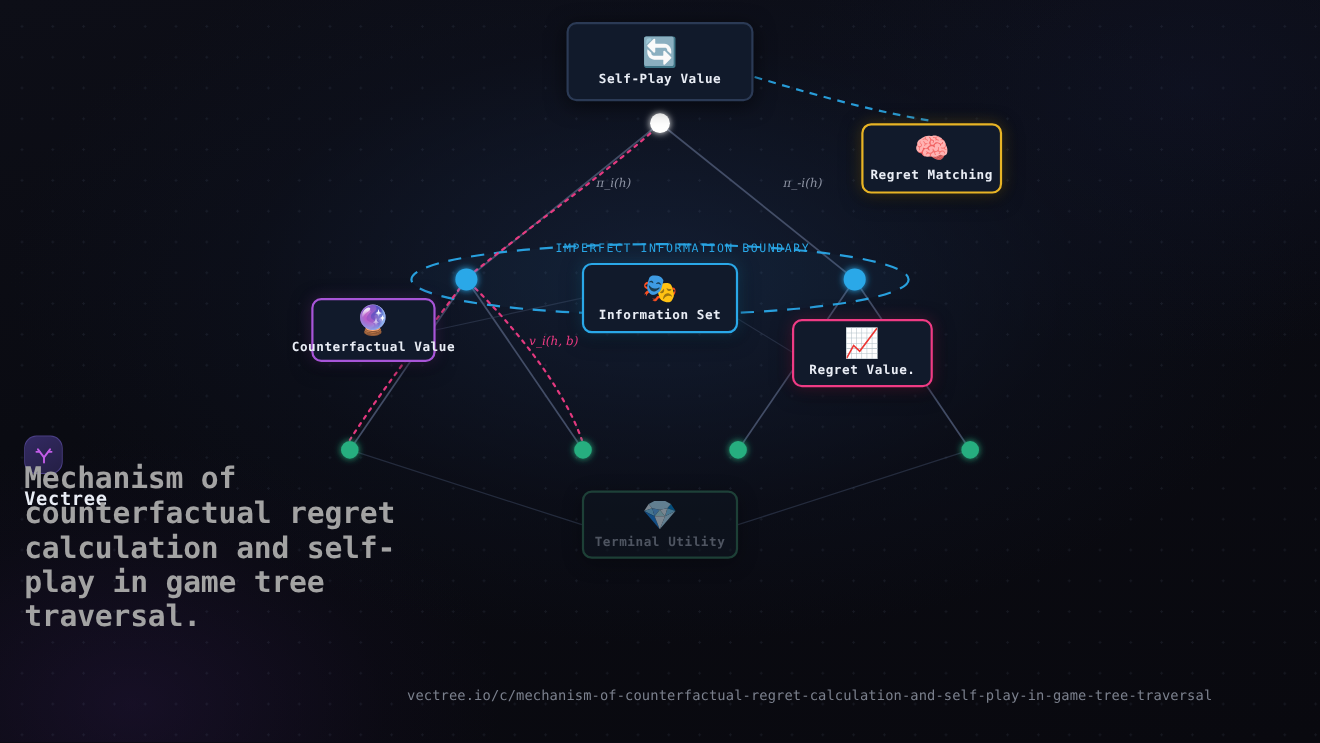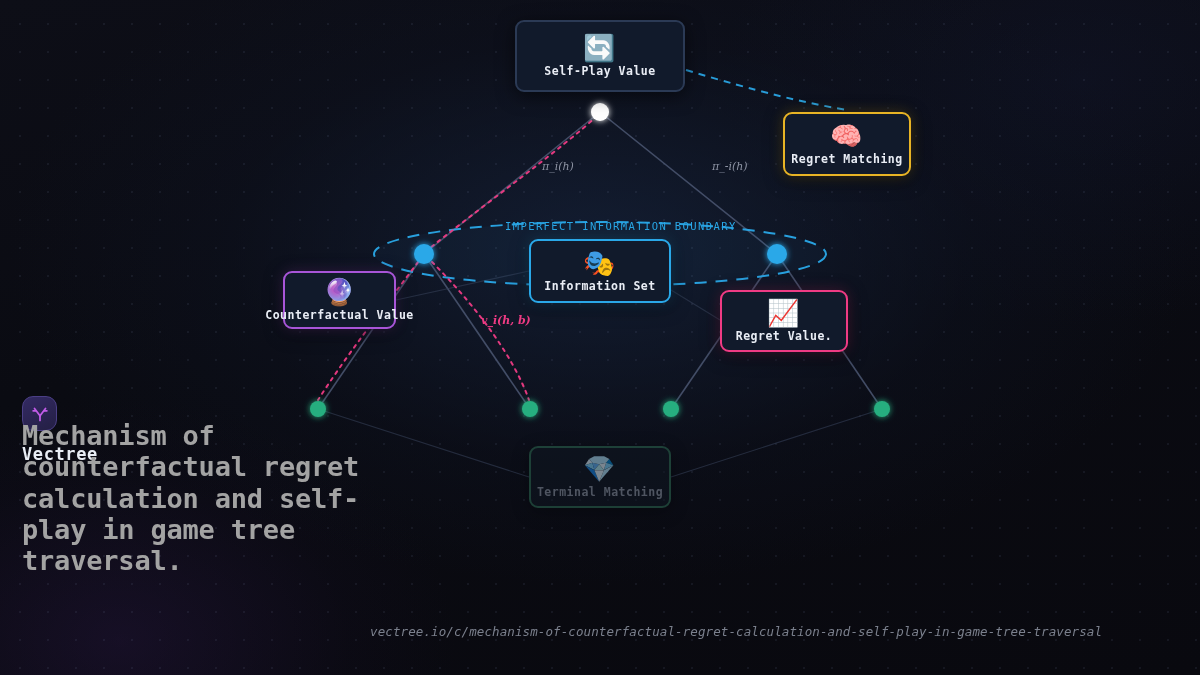--- a/index.html
+++ b/index.html
@@ -73,21 +73,20 @@
 
   #title{
     position:absolute; left:22px; top:420px; width:352px;
     font-size:27px; line-height:1.16; font-weight:700; color:#a3a3a3;
     letter-spacing:-.2px; word-break:break-word;
   }
   #url{
     position:absolute; left:370px; top:624px;
     font-size:12.5px; color:#7b808d; letter-spacing:.1px;
     font-family:"DejaVu Sans Mono","Liberation Mono",monospace;
-    font-style:italic;
   }
 </style>
 </head>
 <body>
 
 <div id="stage">
   <div id="dots"></div>
 </div>
 
 <svg id="graph">
@@ -136,21 +135,21 @@
     <circle cx="671" cy="409" r="8" fill="#27ae7f" filter="url(#soft)"></circle>
     <circle cx="882" cy="409" r="8" fill="#27ae7f" filter="url(#soft)"></circle>
   </g>
 </svg>
 
 <div class="boundary-label" style="left:505px; top:220px;">IMPERFECT INFORMATION BOUNDARY</div>
 
 <div class="mlabel grey" style="left:494px; top:160px;">π_i(h)</div>
 <div class="mlabel grey" style="left:664px; top:160px;">π_-i(h)</div>
 <div class="mlabel pink" style="left:352px; top:314px;">v_i(h, a)</div>
-<div class="mlabel pink" style="left:481px; top:314px;font-weight:bold;">v_i(h, b)</div>
+<div class="mlabel pink" style="left:481px; top:304px;">v_i(h, b)</div>
 
 <div class="card plain" style="left:515px; top:20px; width:170px; height:72px;">
   <span class="emoji">🔄</span>
   <span class="clabel">Self-Play Value</span>
 </div>
 
 <div class="card gold" style="left:783px; top:112px; width:128px; height:64px;">
   <span class="emoji">🧠</span>
   <span class="clabel">Regret Matching</span>
 </div>
@@ -165,21 +164,21 @@
   <span class="clabel">Counterfactual Value</span>
 </div>
 
 <div class="card pink" style="left:720px; top:290px; width:128px; height:62px;">
   <span class="emoji">📈</span>
   <span class="clabel">Regret Value.</span>
 </div>
 
 <div class="card green" style="left:529px; top:446px; width:142px; height:62px;">
   <span class="emoji">💎</span>
-  <span class="clabel">Terminal Matching</span>
+  <span class="clabel">Terminal Utility</span>
 </div>
 
 <div id="brand">
   <div id="logo">
     <svg width="22" height="22" viewBox="0 0 24 24">
       <g stroke="#c25ce8" stroke-width="1.9" fill="none" stroke-linecap="round">
         <path d="M6 6 L12 14 L18 6"></path>
         <path d="M12 14 L12 19"></path>
         <path d="M4.5 8.5 L7.5 8.5"></path>
         <path d="M16.5 8.5 L19.5 8.5"></path>

